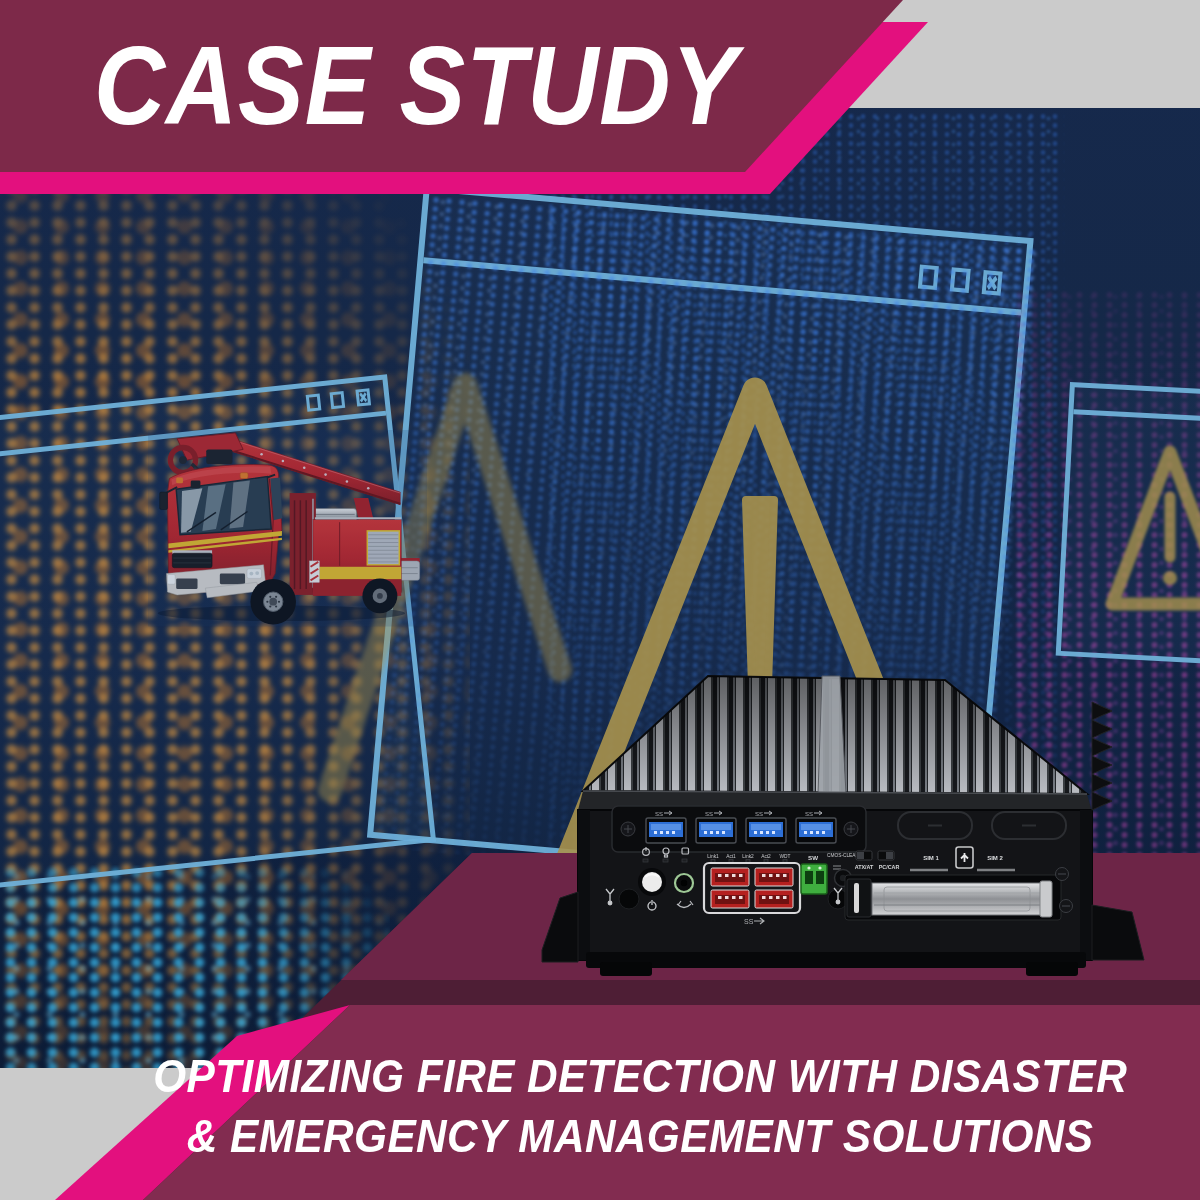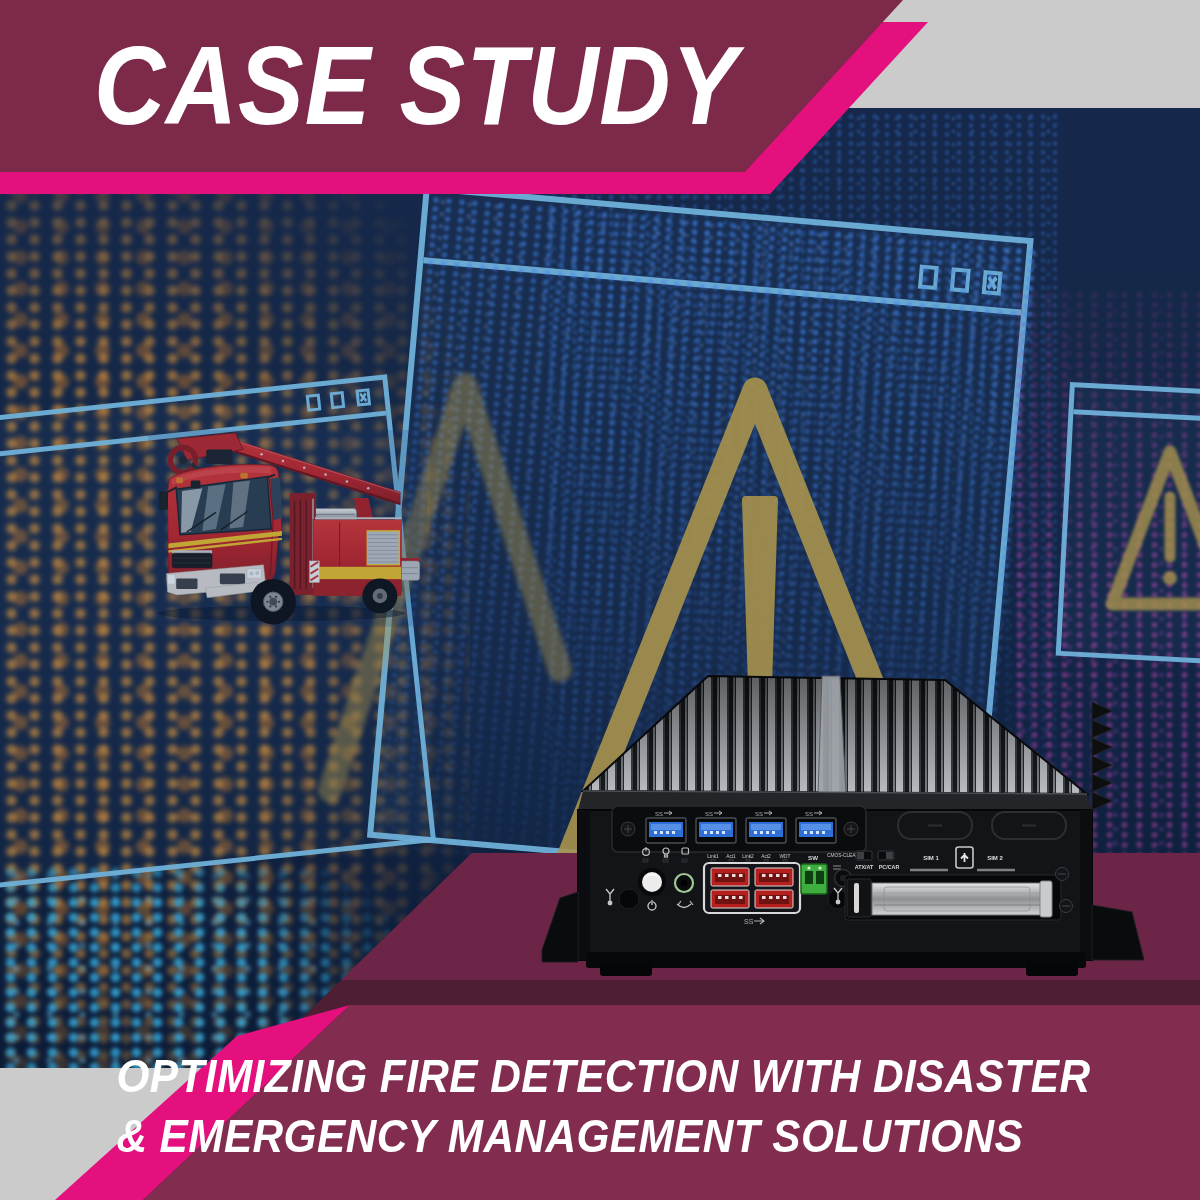--- a/index.html
+++ b/index.html
@@ -65,21 +65,21 @@
   .poly{position:absolute;inset:0;}
   #p-dark{background:var(--band_dark,#4e1e35);
     clip-path:polygon(472px 853px,1200px 853px,1200px 1200px,115px 1200px);}
   #p-med{background:var(--backdrop_maroon,#6d2547);
     clip-path:polygon(472px 853px,1200px 853px,1200px 980px,341px 980px);}
   #p-pink{background:var(--magenta,#e3107e);
     clip-path:polygon(237px 1036px,350px 1005px,143px 1200px,55px 1200px);}
   #p-band{background:var(--band_maroon,#822c50);
     clip-path:polygon(350px 1005px,1200px 1005px,1200px 1200px,143px 1200px);}
 
-  #band-text{left:0;top:1046px;width:1200px;height:150px;text-align:left;padding-right:36px;
+  #band-text{left:0;top:1046px;width:1200px;height:150px;text-align:center;padding-right:36px;
     color:#fff;font-weight:bold;font-style:italic;font-size:47px;line-height:60px;}
   #band-text .ln{display:block;transform:scaleX(.9);transform-origin:100% 50%;letter-spacing:.5px;white-space:nowrap;}
 
   
   #banner-pink{background:var(--magenta,#e3107e);
     clip-path:polygon(0 22px,928px 22px,770px 194px,0 194px);}
   #banner-maroon{background:var(--banner_maroon,#7d2949);
     clip-path:polygon(0 0,903px 0,745px 172px,0 172px);}
   #banner-title{left:94px;top:30px;color:#fff;font-weight:bold;font-style:italic;
     font-size:112px;line-height:1;transform:scaleX(.88);transform-origin:left top;letter-spacing:1px;white-space:nowrap;}

